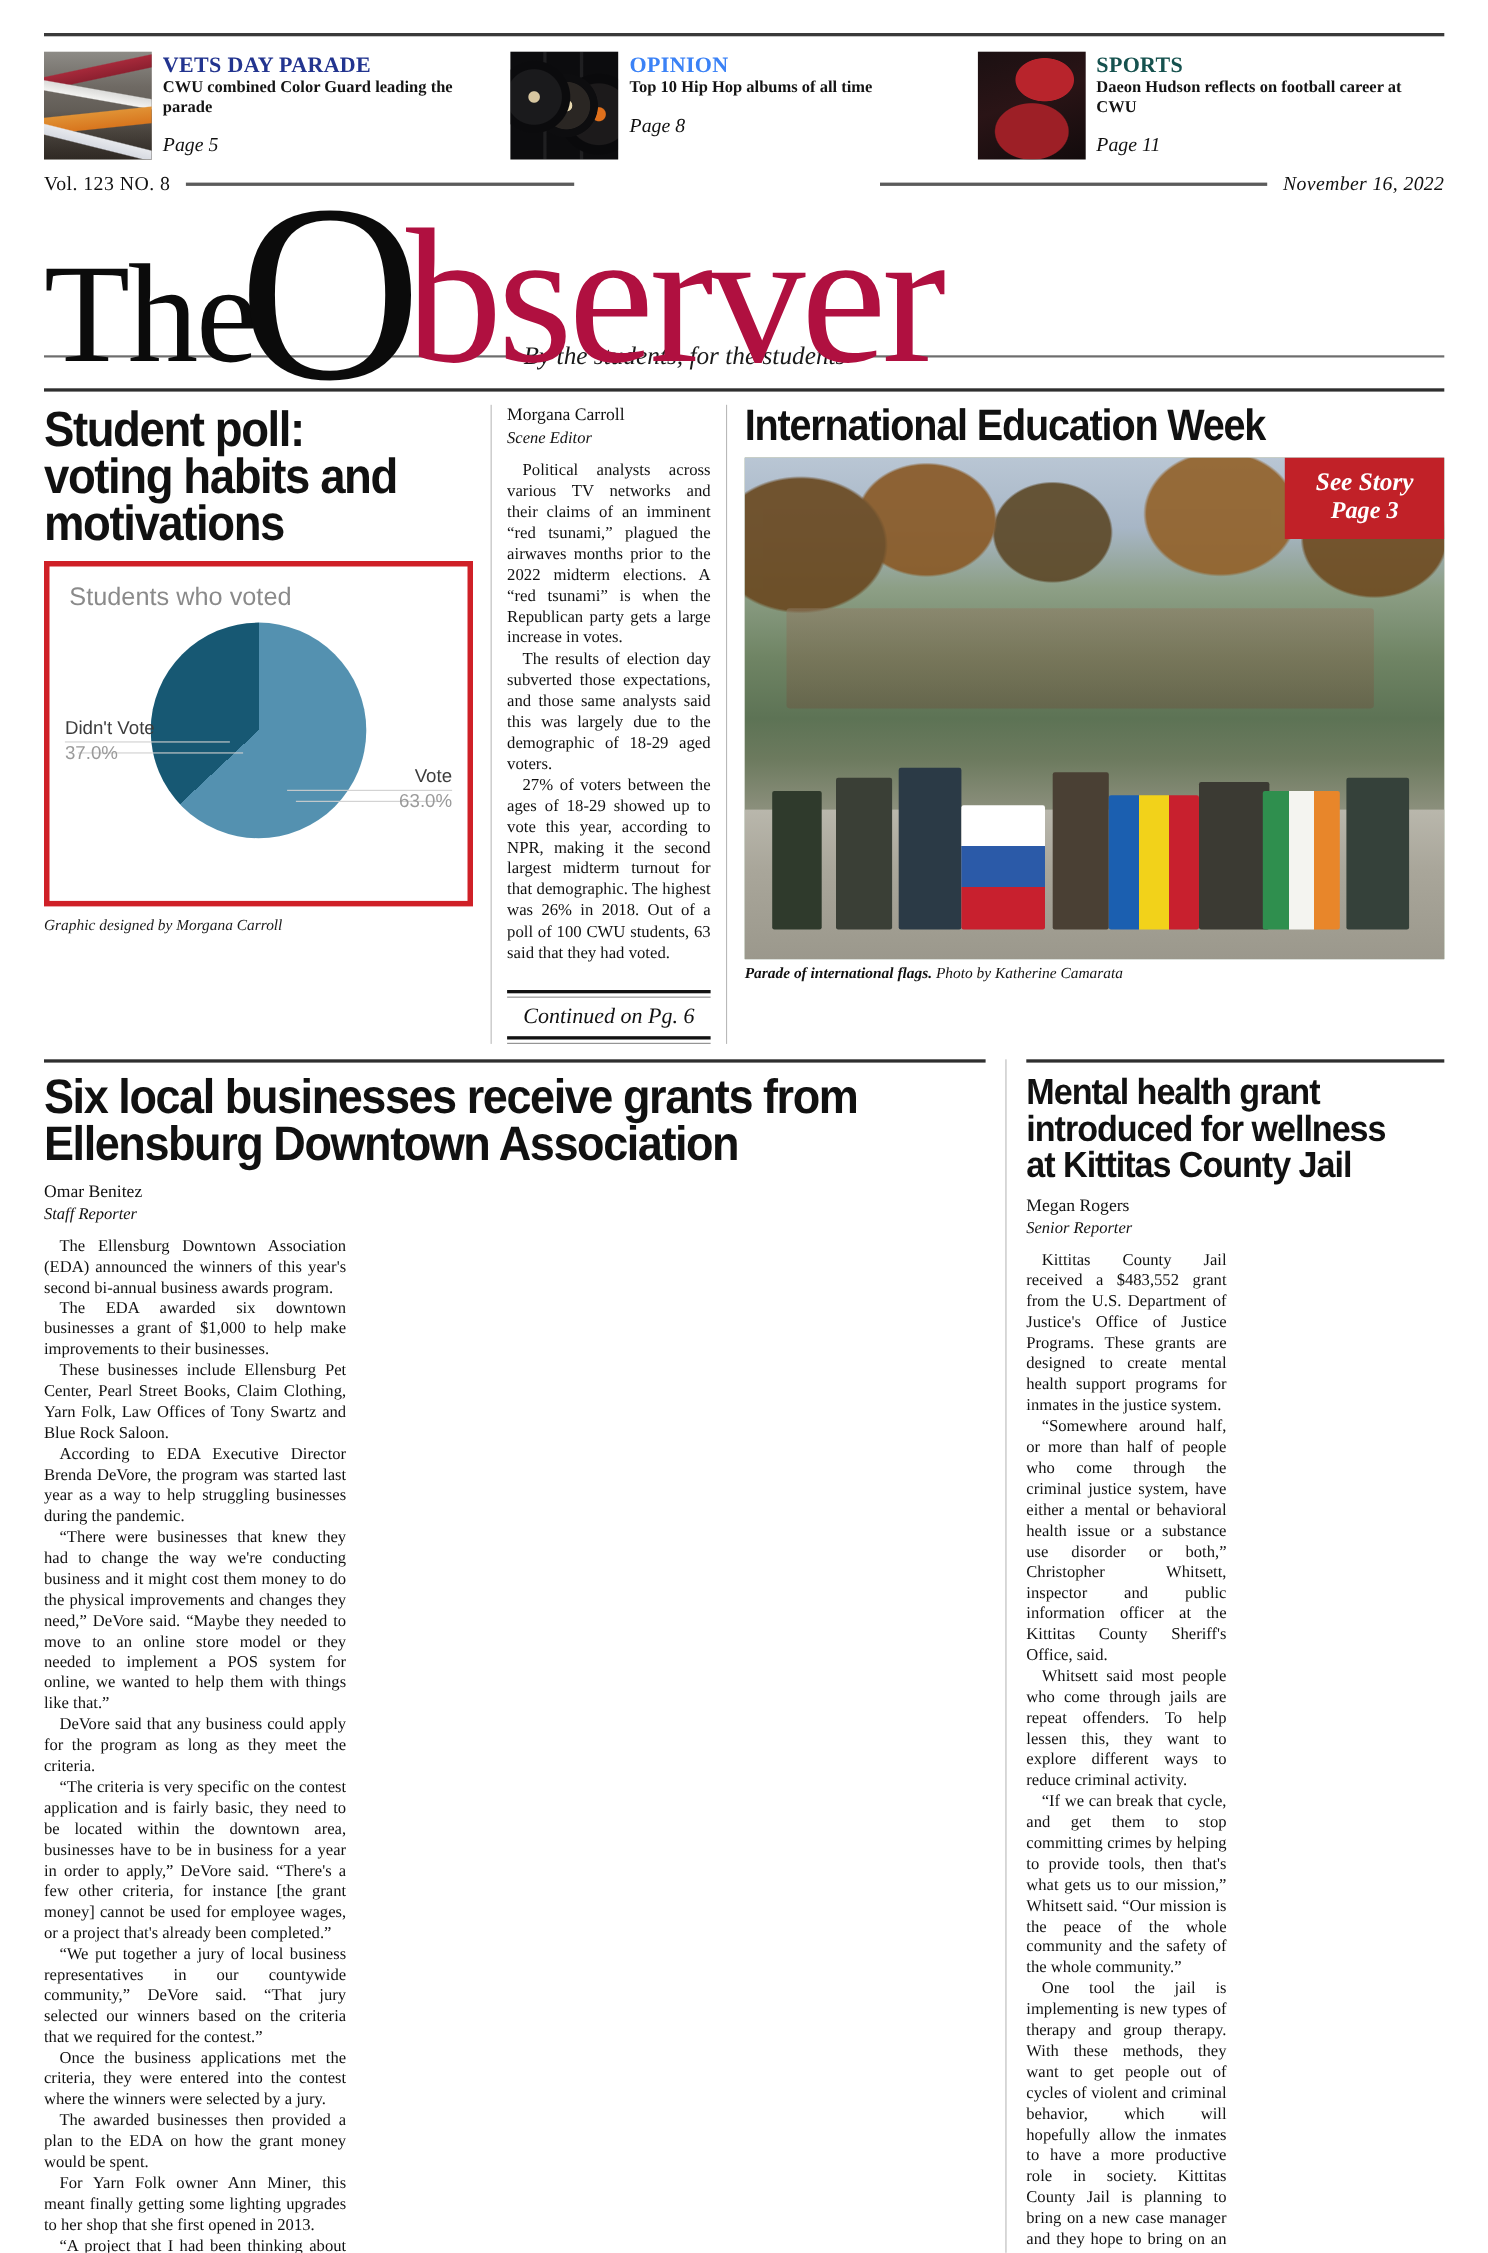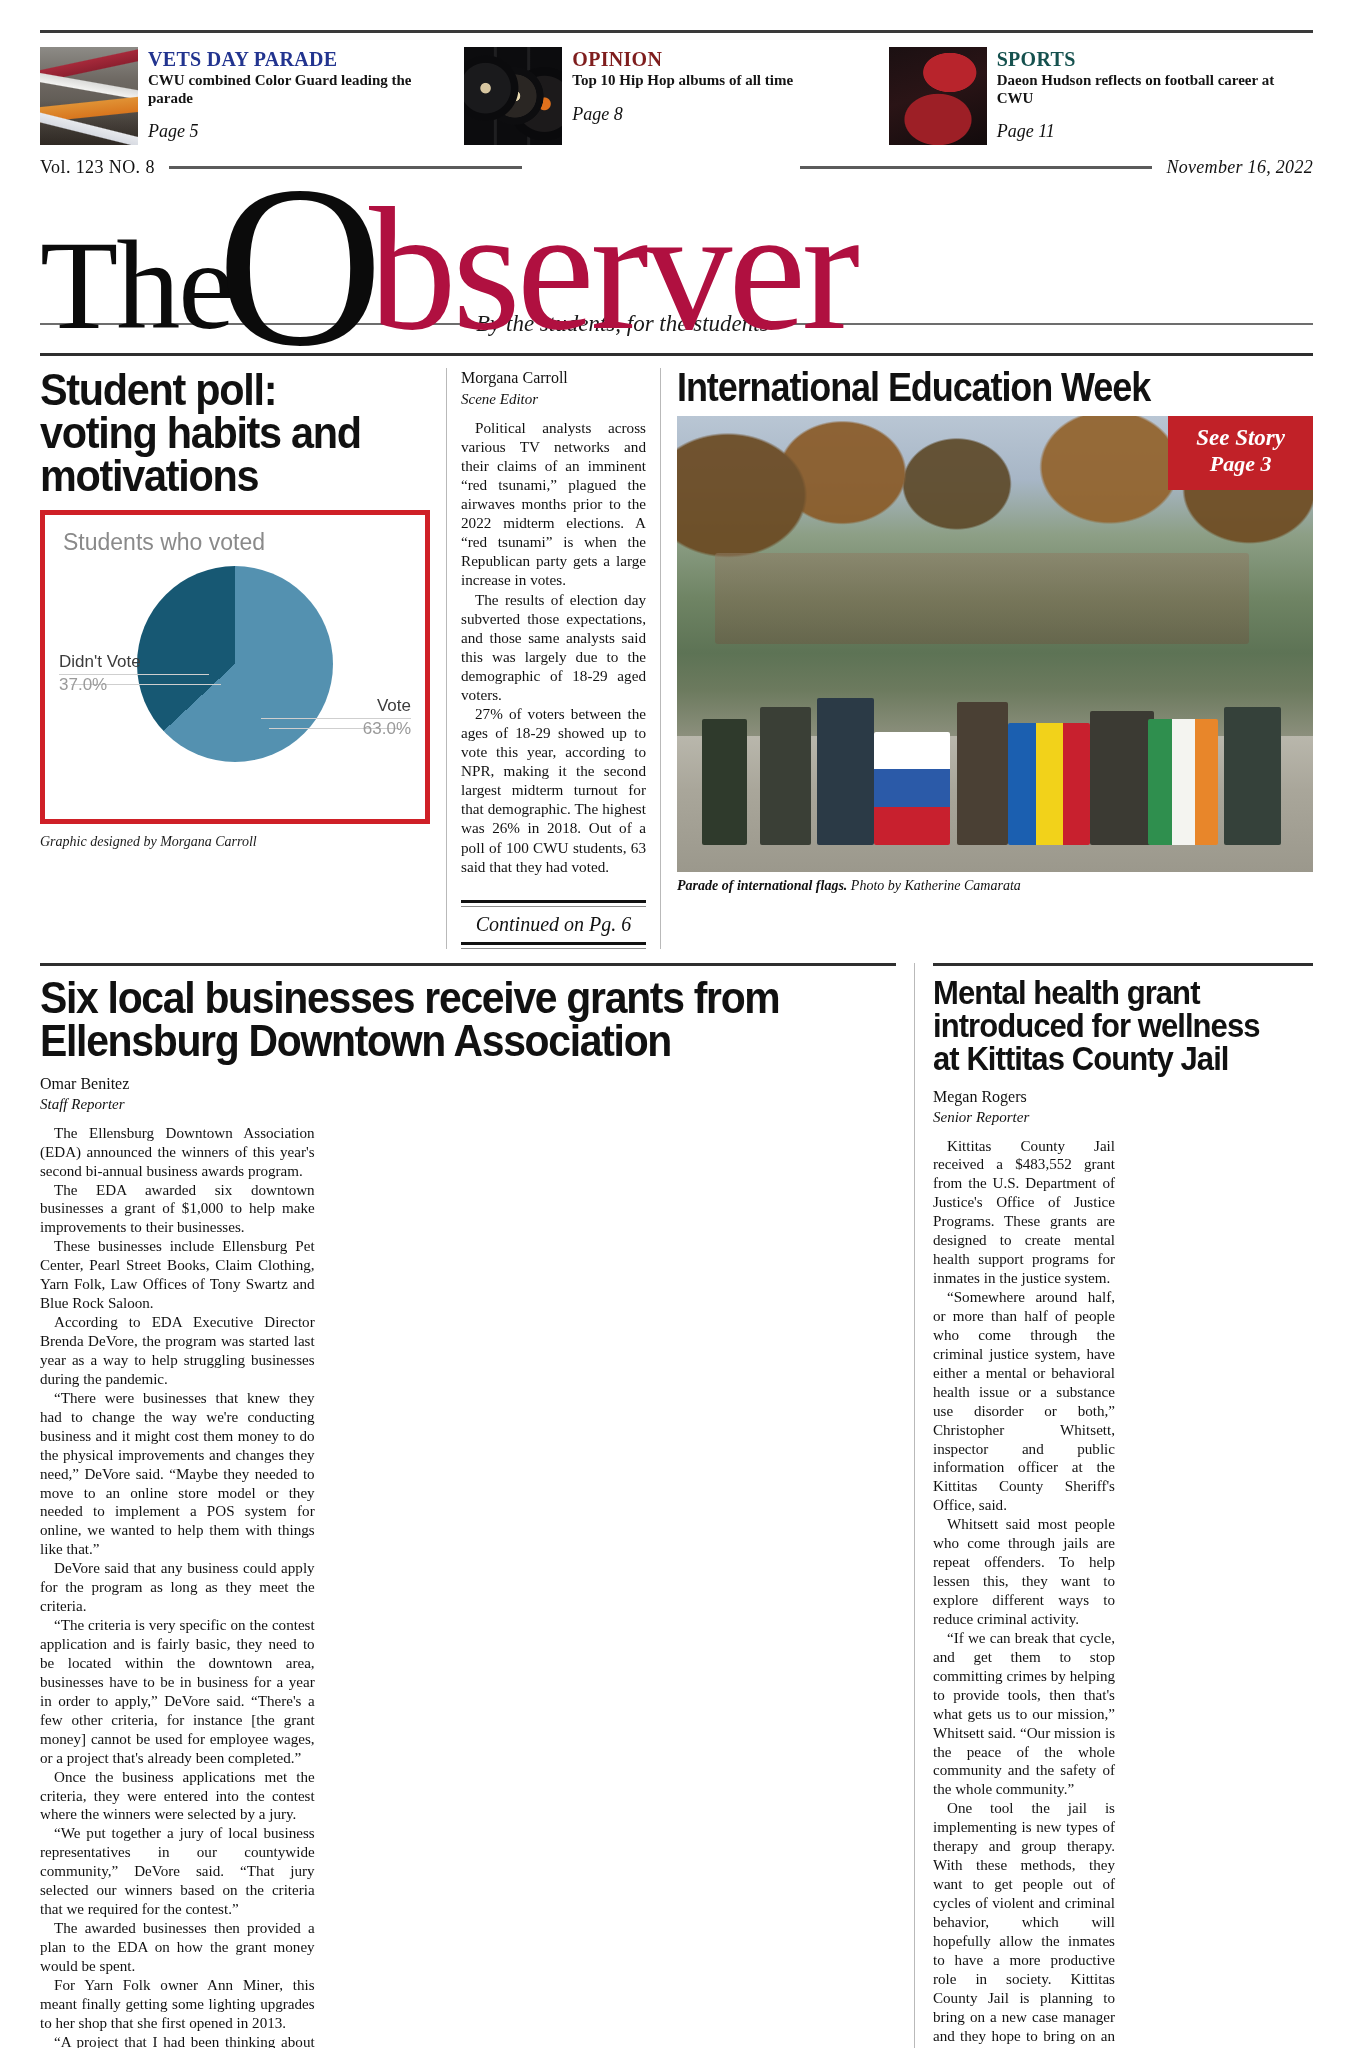--- a/index.html
+++ b/index.html
@@ -13,21 +13,21 @@
   .page{width:1353px;height:2048px;position:relative;box-sizing:border-box;padding:0 40px;}
 
   
   .teaser-rule-top{border-top:3px solid #3a3a3a;margin:30px 0 0 0;}
   .teasers{display:flex;gap:0;padding-top:14px;}
   .teaser{display:flex;gap:10px;flex:1;padding-right:12px;}
   .teaser-thumb{width:98px;height:98px;flex:0 0 98px;overflow:hidden;position:relative;background:#2b2b2b;}
   .teaser-text{flex:1;min-width:0;padding-top:2px;}
   .teaser-kicker{font-family:"Liberation Serif", serif;font-weight:bold;font-size:20px;letter-spacing:.3px;line-height:1.05;}
   .k-vets{color:#22348f;}
-  .k-opinion{color:#7f1d1d;}
+  .k-opinion{color:#3b82f6;}
   .k-sports{color:#15514e;}
   .teaser-dek{font-family:"Liberation Serif", serif;font-weight:bold;font-size:15px;line-height:1.18;margin-top:2px;color:#141414;}
   .teaser-page{font-family:"Liberation Serif", serif;font-style:italic;font-size:18px;margin-top:14px;color:#111;}
 
   
   .th-flags{background:
      linear-gradient(180deg,#8d8b86 0%,#6f6a64 32%,#4a433c 100%);
   }
   .th-flags:after{content:"";position:absolute;inset:0;
     background:
@@ -290,22 +290,22 @@
       <div class="cols3">
         <div class="byline">Omar Benitez</div>
         <div class="byrole">Staff Reporter</div>
         <p>The Ellensburg Downtown Association (EDA) announced the winners of this year's second bi-annual business awards program.</p>
         <p>The EDA awarded six downtown businesses a grant of $1,000 to help make improvements to their businesses.</p>
         <p>These businesses include Ellensburg Pet Center, Pearl Street Books, Claim Clothing, Yarn Folk, Law Offices of Tony Swartz and Blue Rock Saloon.</p>
         <p>According to EDA Executive Director Brenda DeVore, the program was started last year as a way to help struggling businesses during the pandemic.</p>
         <p>“There were businesses that knew they had to change the way we're conducting business and it might cost them money to do the physical improvements and changes they need,” DeVore said. “Maybe they needed to move to an online store model or they needed to implement a POS system for online, we wanted to help them with things like that.”</p>
         <p>DeVore said that any business could apply for the program as long as they meet the criteria.</p>
         <p>“The criteria is very specific on the contest application and is fairly basic, they need to be located within the downtown area, businesses have to be in business for a year in order to apply,” DeVore said. “There's a few other criteria, for instance [the grant money] cannot be used for employee wages, or a project that's already been completed.”</p>
+        <p>“We put together a jury of local business representatives in our countywide community,” DeVore said. “That jury selected our winners based on the criteria that we required for the contest.”</p>
         <p>Once the business applications met the criteria, they were entered into the contest where the winners were selected by a jury.</p>
-        <p>“We put together a jury of local business representatives in our countywide community,” DeVore said. “That jury selected our winners based on the criteria that we required for the contest.”</p>
         <p>The awarded businesses then provided a plan to the EDA on how the grant money would be spent.</p>
         <p>For Yarn Folk owner Ann Miner, this meant finally getting some lighting upgrades to her shop that she first opened in 2013.</p>
         <p>“A project that I had been thinking about for a while was doing some lighting upgrades in my space,” Miner said. “I had a couple of dead spots in the store and had been thinking about how to add some lighting to them and that seemed to fit within the scope of the requirements for the grant, so I applied for the grant and I was very happy to be selected.”</p>
 
       </div>
     </div>
 
     <div class="lower-right">
       <div class="rule-hd">
         <div class="hed-mh">Mental health grant introduced for wellness at Kittitas County Jail</div>

